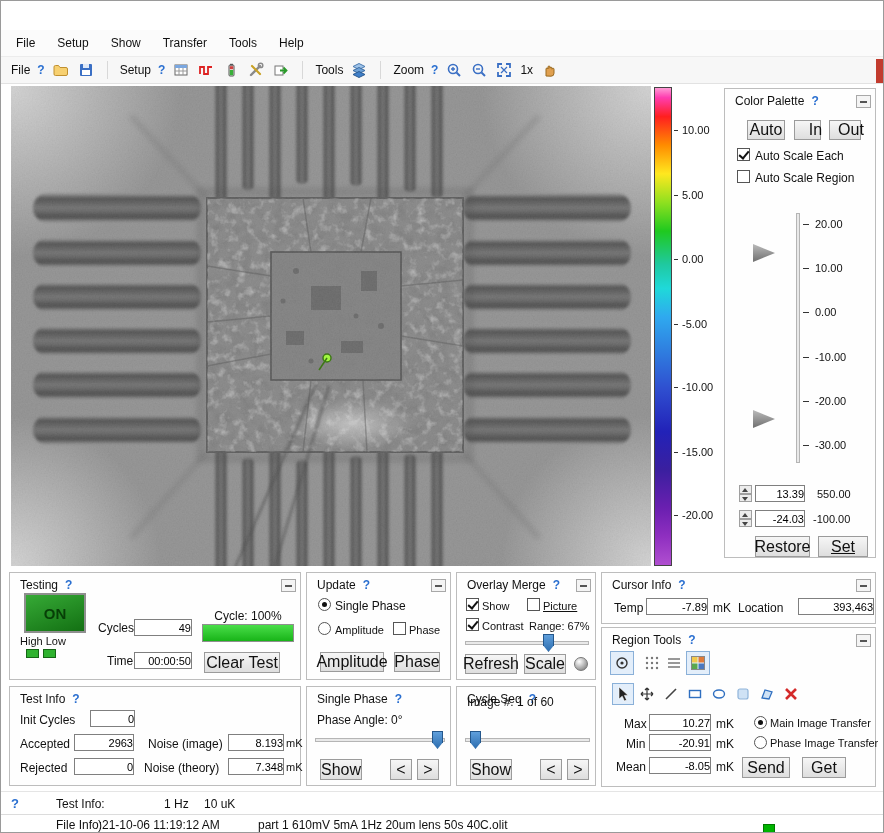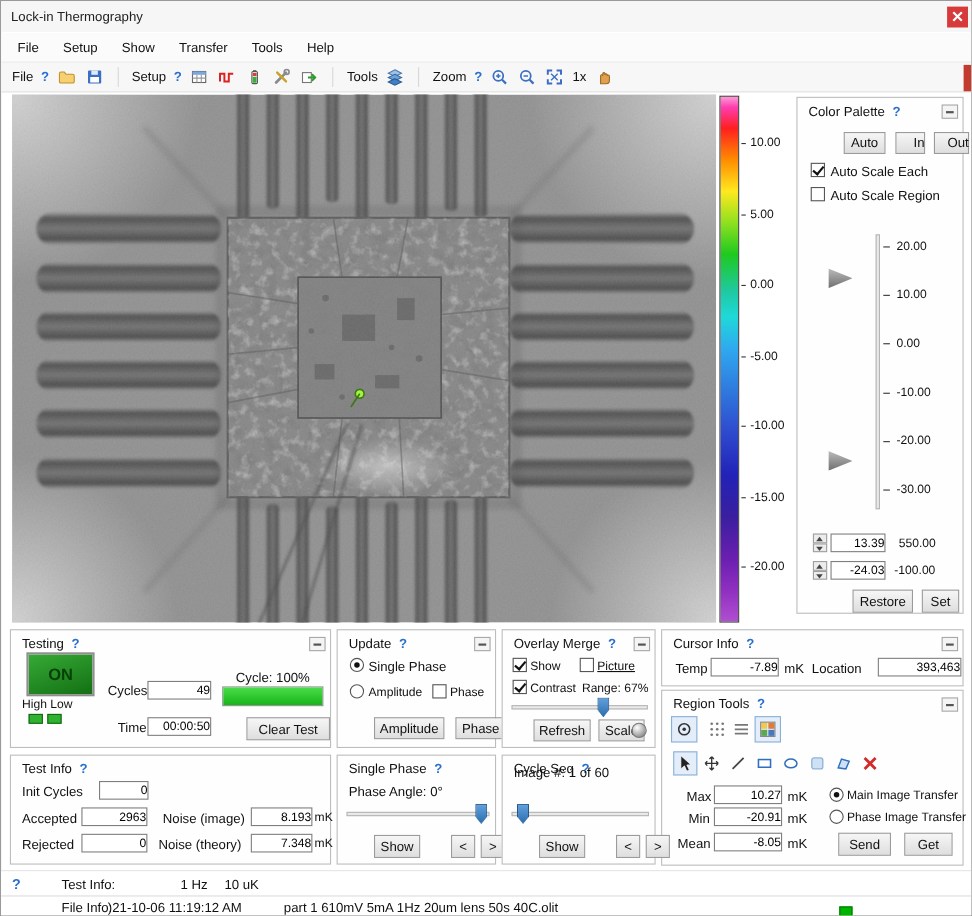--- a/index.html
+++ b/index.html
@@ -31,21 +31,21 @@
 
   .panel { position:absolute; border:1px solid #bdbdbd; background:#fefefe; }
   .ptitle { position:absolute; left:10px; top:5px; font-size:12px; white-space:nowrap; }
   .ptitle .help { margin-left:7px; }
   .minbox { position:absolute; top:6px; width:15px; height:13px; border:1px solid #a8a8a8; background:#f4f4f4; }
   .minbox::after { content:""; position:absolute; left:3px; top:5px; width:7px; height:2px; background:#555; }
 
   .lbl { position:absolute; font-size:12px; white-space:nowrap; }
   .lbl11 { position:absolute; font-size:11px; white-space:nowrap; }
   .field { position:absolute; height:17px; border:1px solid #7f7f7f; background:#fff; font-family:"Liberation Sans",sans-serif; font-size:11px; text-align:right; padding:0 0; }
-  .btn { position:absolute; border:1px solid #9b9b9b; background:linear-gradient(#f6f6f6,#dedede); font-size:12px; display:flex; align-items:center; justify-content:center; cursor:default;margin-left:20px; }
+  .btn { position:absolute; border:1px solid #9b9b9b; background:linear-gradient(#f6f6f6,#dedede); font-size:16px; display:flex; align-items:center; justify-content:center; cursor:default; }
   .cb { position:absolute; width:13px; height:13px; border:1px solid #555; background:#fff; }
   .cb.on::after { content:""; position:absolute; left:3px; top:0; width:4px; height:8px; border:solid #111; border-width:0 2px 2px 0; transform:rotate(40deg); }
   .radio { position:absolute; width:13px; height:13px; border:1px solid #555; border-radius:50%; background:#fff; }
   .radio.on::after { content:""; position:absolute; left:3px; top:3px; width:5px; height:5px; border-radius:50%; background:#111; }
 
   .hslider { position:absolute; height:18px; }
   .htrack { position:absolute; left:0; right:0; top:7px; height:4px; background:#e9e9e9; border:1px solid #b5b5b5; }
   .hthumb { position:absolute; top:0; width:11px; height:18px; background:linear-gradient(#5f9fdc,#2f6fb0); border:1px solid #24578c; clip-path:polygon(0 0,100% 0,100% 62%,50% 100%,0 62%); }
   .vtrack { position:absolute; width:4px; background:#e9e9e9; border:1px solid #b5b5b5; }
   .tri { position:absolute; width:22px; height:18px; background:linear-gradient(#bbbbbb,#6f6f6f); clip-path:polygon(0 0,100% 50%,0 100%); }
@@ -64,27 +64,20 @@
 
   .statusbar { position:absolute; left:0; top:790px; width:100%; height:43px; border-top:1px solid #e5e5e5; background:#fff; }
   .statdiv { position:absolute; left:0; top:22px; width:100%; height:1px; background:#dcdcdc; }
   .statgreen { position:absolute; left:762px; top:32px; width:12px; height:9px; background:#00b400; border:1px solid #007a00; }
 </style>
 </head>
 <body>
 
 <div id="window">
 
-  <div class="titlebar">
-    <span class="title">Lock-in Thermography</span>
-    <div class="closebtn">
-        <i class="x1"></i>
-        <i class="x2"></i>
-      </div>
-  </div>
 
   <div class="menubar">
     <span class="menu-item">File</span>
     <span class="menu-item">Setup</span>
     <span class="menu-item">Show</span>
     <span class="menu-item">Transfer</span>
     <span class="menu-item">Tools</span>
     <span class="menu-item">Help</span>
   </div>
 
@@ -380,21 +373,21 @@
       </div>
     <input class="field" style="left: 30px; top: 396px; width: 50px;" value="13.39">
     <span class="lbl11" style="left:92px;top:399px;">550.00</span>
     <div class="spin" style="left:14px;top:421px;">
         <i class="up"></i>
         <i class="dn"></i>
       </div>
     <input class="field" style="left: 30px; top: 421px; width: 50px;" value="-24.03">
     <span class="lbl11" style="left:88px;top:424px;">-100.00</span>
     <div class="btn" style="left:30px;top:447px;width:55px;height:21px;">Restore</div>
-    <div class="btn" style="left:93px;top:447px;width:34px;height:21px;">Set</div>
+    <div class="btn" style="left:93px;top:447px;width:50px;height:21px;text-decoration:underline;">Set</div>
   </div>
 
   <div class="panel" style="left:8px;top:571px;width:292px;height:108px;">
     <span class="ptitle"><span>Testing</span><span class="help">?</span></span>
     <div class="minbox" style="left:271px;"></div>
     <div class="onbox" style="left:14px;top:20px;width:62px;height:40px;">ON</div>
     <span class="lbl11" style="left:10px;top:62px;">High Low</span>
     <span class="gsq" style="left:16px;top:76px;"></span>
     <span class="gsq" style="left:33px;top:76px;"></span>
     <span class="lbl" style="left:88px;top:48px;">Cycles</span>

